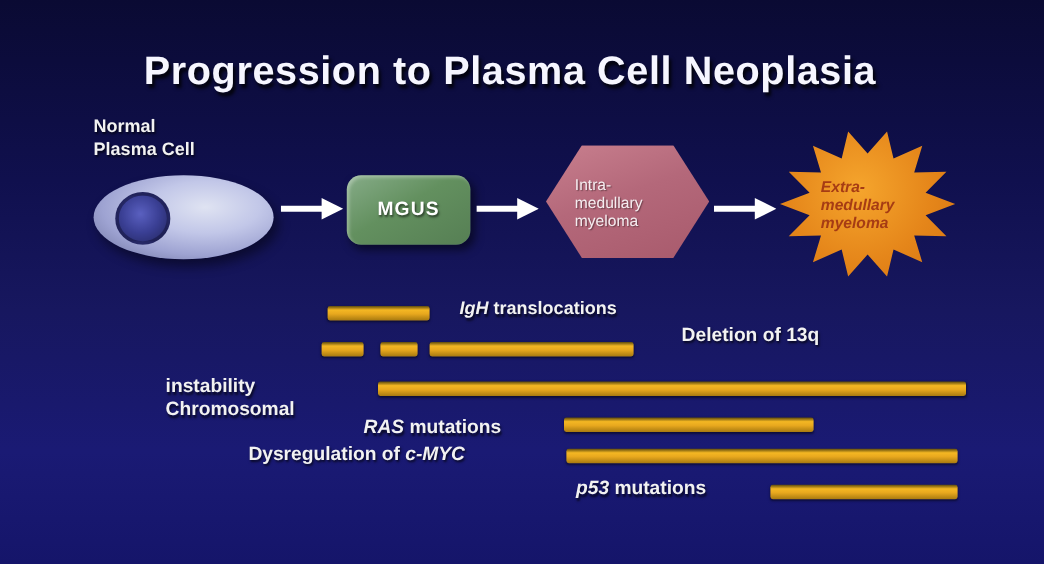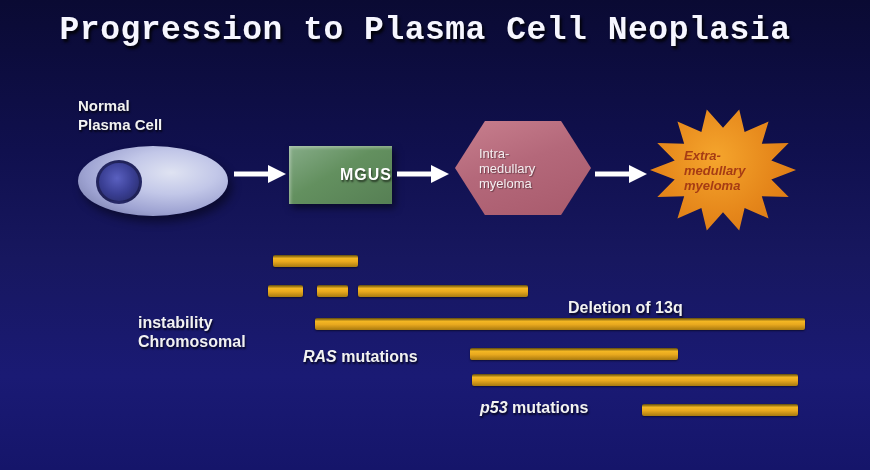--- a/index.html
+++ b/index.html
@@ -2,22 +2,22 @@
 <html style="--background_top: #0a0a33; --background_bottom: #1a1a74; --title_text: #f6f6ff; --label_text: #f2f2f2; --bar_gold: #e8a81e; --bar_gold_dark: #a87a10; --mgus_green: #63905f; --hexagon_pink: #b4687a; --star_orange: #e5861a; --star_text: #a63c14; --nucleus_blue: #3a3f94; --arrow_white: #ffffff;"><head>
 <meta charset="utf-8">
 <style>
   html,body{margin:0;padding:0;background:#000;}
   .slide{
     position:relative;width:870px;height:470px;overflow:hidden;
     font-family:"Liberation Sans",sans-serif;
     background:linear-gradient(180deg,var(--background_top,#0a0a33) 0%,#10104e 32%,#17175f 55%,var(--background_bottom,#1a1a74) 80%,#15156a 100%);
   }
   .title{
-    position:absolute;left:30px;top:12px;width:790px;text-align:center;
-    font-family:Liberation Mono, monospace;font-weight:700;
+    position:absolute;left:30px;top:40px;width:790px;text-align:center;
+    font-family:Liberation Sans, sans-serif;font-weight:700;
     font-size:33px;letter-spacing:.5px;color:var(--title_text,#f6f6ff);
     text-shadow:2px 3px 3px rgba(0,0,0,.85);
   }
   .lbl{
     position:absolute;font-weight:700;color:var(--label_text,#f2f2f2);
     font-size:16px;text-shadow:1px 2px 2px rgba(0,0,0,.7);white-space:nowrap;
   }
   .lbl .gene{font-style:italic;}
   .two-line span{display:block;line-height:19px;}
   
@@ -25,24 +25,24 @@
     position:absolute;left:78px;top:146px;width:150px;height:70px;border-radius:50%;
     background:radial-gradient(ellipse at 62% 38%, #dfe3f2 0%, #c2c7e8 35%, #9ea3d2 65%, #767ba8 90%, #5d6190 100%);
     box-shadow:4px 6px 10px rgba(0,0,0,.45);
   }
   .nucleus{
     position:absolute;left:18px;top:14px;width:46px;height:44px;border-radius:50%;
     background:radial-gradient(circle at 45% 40%, #5a60c0 0%, var(--nucleus_blue,#3a3f94) 50%, #23265e 100%);
     border:3px solid rgba(20,20,60,.55);box-sizing:border-box;
   }
   .mgus{
-    position:absolute;left:289px;top:146px;width:103px;height:58px;border-radius:0;
+    position:absolute;left:289px;top:146px;width:103px;height:58px;border-radius:12px;
     background:linear-gradient(150deg,#86ac88 0%,var(--mgus_green,#63905f) 45%,#567f54 100%);
     box-shadow:inset 2px 2px 3px rgba(255,255,255,.3), 3px 4px 7px rgba(0,0,0,.5);
-    display:flex;align-items:center;justify-content:flex-end;
+    display:flex;align-items:center;justify-content:center;
   }
   .mgus .txt{font-weight:700;font-size:16px;letter-spacing:1px;color:#fff;text-shadow:1px 2px 2px rgba(0,0,0,.6);}
   .hexagon{
     position:absolute;left:455px;top:121px;width:136px;height:94px;
     clip-path:polygon(22% 0,78% 0,100% 50%,78% 100%,22% 100%,0 50%);
     background:linear-gradient(160deg,#c87f8e 0%,var(--hexagon_pink,#b4687a) 45%,#a85a6c 100%);
     display:flex;flex-direction:column;justify-content:center;
   }
   .hexagon .line{font-weight:400;font-size:13px;line-height:15px;color:#f5edf0;padding-left:24px;text-shadow:1px 1px 1px rgba(0,0,0,.4);}
   .starburst{
@@ -100,34 +100,40 @@
     <line x1="0" y1="10" x2="35" y2="10" stroke="#ffffff" stroke-width="5"></line>
     <polygon points="34,1 52,10 34,19" fill="#ffffff"></polygon>
   </svg>
 
   <div class="starburst">
     <div class="line">Extra-</div>
     <div class="line">medullary</div>
     <div class="line">myeloma</div>
   </div>
 
+  <div class="lbl" style="left:383px;top:249px;font-size:15px;">
+    <span class="gene">IgH</span><span> translocations</span>
+  </div>
 
-  <div class="lbl" style="left:568px;top:271px;margin-top:28px;">
+  <div class="lbl" style="left:568px;top:271px;">
     <span>Deletion of 13q</span>
   </div>
 
   <div class="lbl two-line" style="left:138px;top:313px;">
     <span>instability</span>
     <span>Chromosomal</span>
   </div>
 
   <div class="lbl" style="left:303px;top:348px;">
     <span class="gene">RAS</span><span> mutations</span>
   </div>
 
+  <div class="lbl" style="left:207px;top:370px;">
+    <span>Dysregulation of </span><span class="gene">c-MYC</span>
+  </div>
 
   <div class="lbl" style="left:480px;top:399px;">
     <span class="gene">p53</span><span> mutations</span>
   </div>
 
   <div id="bars-layer">
       <div class="bar" style="left: 273px; top: 255px; width: 85px;"></div>
       <div class="bar" style="left: 268px; top: 285px; width: 35px;"></div>
       <div class="bar" style="left: 317px; top: 285px; width: 31px;"></div>
       <div class="bar" style="left: 358px; top: 285px; width: 170px;"></div>

